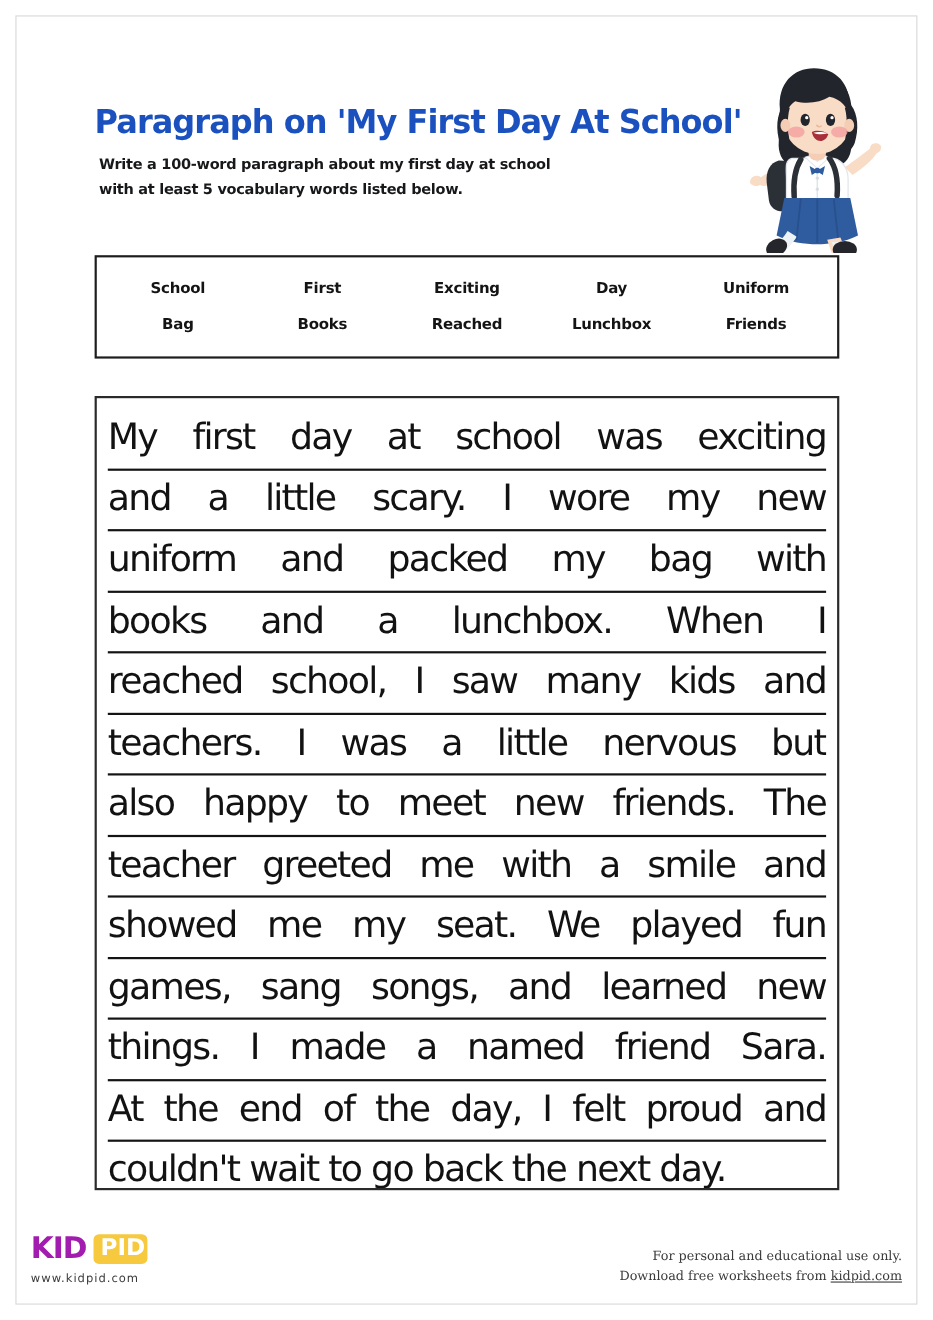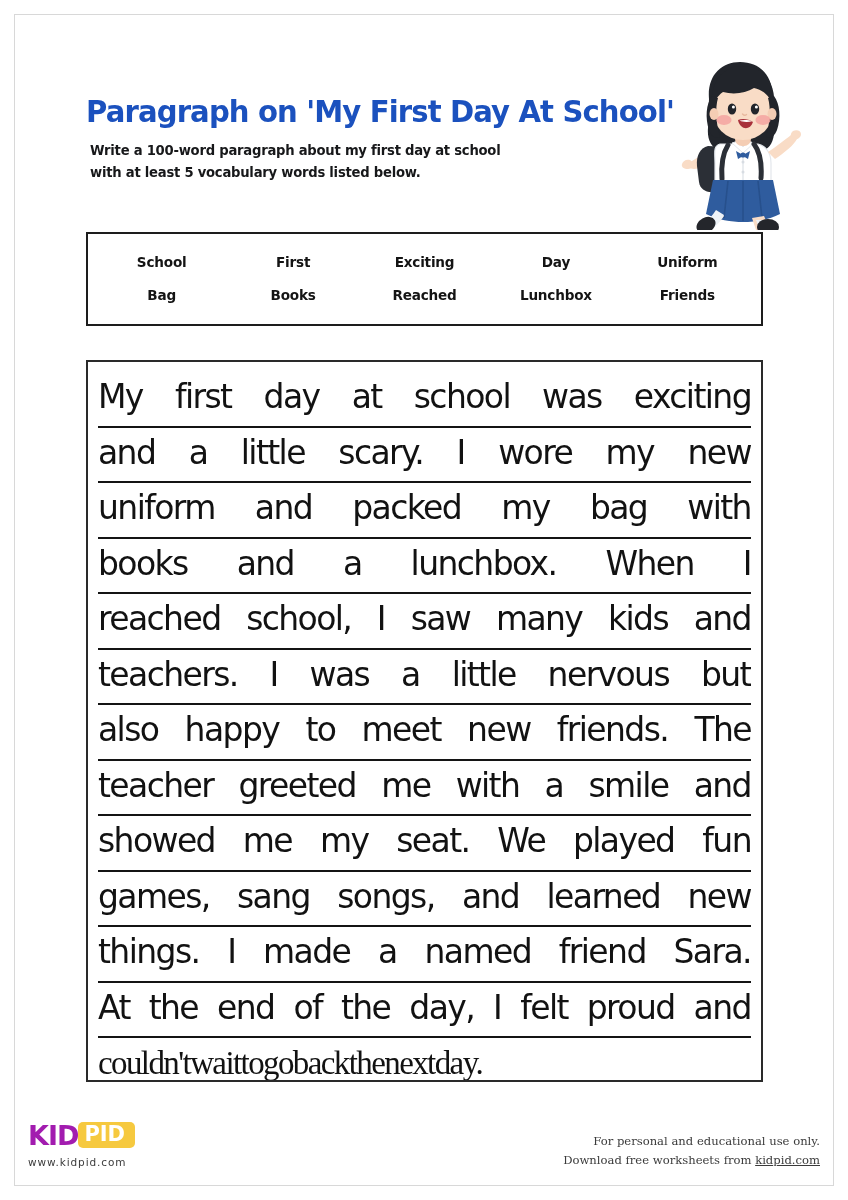--- a/index.html
+++ b/index.html
@@ -124,23 +124,22 @@
     letter-spacing: -1.6px;
     line-height: 50px;
     white-space: nowrap;
     overflow: hidden;
   }
   .para-line > .w {
     display: inline-block;
   }
   .para-line.last {
     justify-content: flex-start;
-    font-family: Liberation Serif, serif;
-  }
-  .para-line.last > .w + .w { }
+  }
+  .para-line.last > .w + .w { margin-left: 9px; }
 
   
   #footer-logo {
     position: absolute;
     left: 28px; top: 1120px;
     width: 150px; height: 56px;
   }
   #logo-mark {
     display: flex;
     align-items: center;
@@ -150,22 +149,22 @@
     font-family: "DejaVu Sans", sans-serif;
     font-size: 27px;
     font-weight: 700;
     color: #a21caf;
     letter-spacing: -1px;
     line-height: 1;
   }
   #logo-pid-box {
     background: #F6C93F;
     border-radius: 5px;
-    padding: 2px 10px 3px 6px;
-    margin-left: 0;
+    padding: 2px 2px 3px 6px;
+    margin-left: 7px;
   }
   #logo-pid {
     font-family: "DejaVu Sans", sans-serif;
     font-size: 21px;
     font-weight: 700;
     color: #ffffff;
     letter-spacing: 0px;
     line-height: 1;
   }
   #logo-url {

